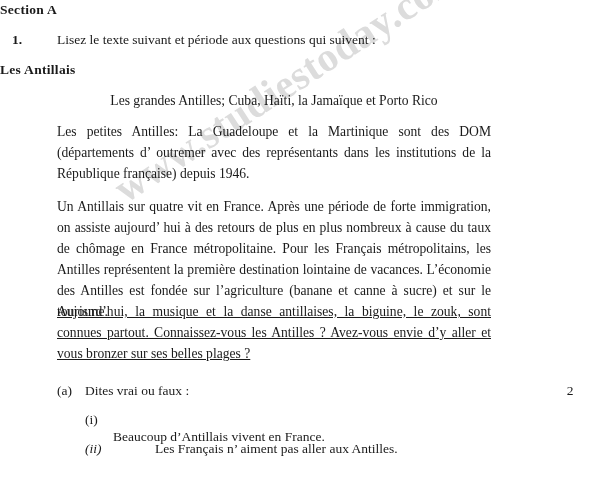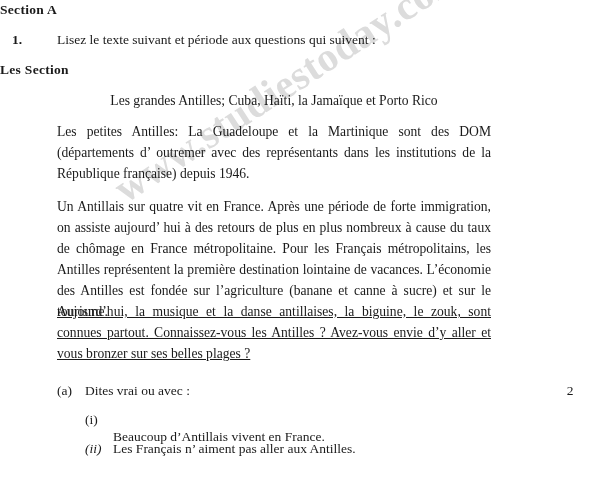--- a/index.html
+++ b/index.html
@@ -117,52 +117,52 @@
     left: 563px;
     top: 383px;
     font-size: 13.5px;
     width: 14px;
     text-align: center;
   }
 
   #qi-label  { top: 412px; }
   #qi-text   { top: 429px; }
   #qii-label { top: 441px; font-style: italic; }
-  #qii-text  { top: 441px; }
+  #qii-text  { top: 441px; margin-left: 42px; }
 </style>
 </head>
 <body>
 
 <div id="page">
 
   <div id="watermark">
     <div class="wm-text">www.studiestoday.com</div>
   </div>
 
   <div id="content">
 
     <div class="ctr-head" id="section-a">Section  A</div>
 
     <div class="q-number">1.</div>
 
     <div id="q1-prompt">Lisez le texte suivant et période aux questions qui suivent :</div>
 
-    <div class="ctr-head" id="title-les-antilles">Les Section</div>
+    <div class="ctr-head" id="title-les-antilles">Les Antillais</div>
 
     <div class="para nojust" id="para-grandes">Les grandes Antilles; Cuba, Haïti, la Jamaïque et Porto Rico</div>
 
     <div class="para" id="para-petites">Les petites Antilles: La Guadeloupe et la Martinique sont des DOM (départements d’ outremer avec des représentants dans les institutions de la République française) depuis 1946.</div>
 
     <div class="para" id="para-antillais">Un Antillais sur quatre vit en France. Après une période de forte immigration, on assiste aujourd’ hui à des retours de plus en plus nombreux à cause du taux de chômage en France métropolitaine. Pour les Français métropolitains, les Antilles représentent la première destination lointaine de vacances. L’économie des Antilles est fondée sur l’agriculture (banane et canne à sucre) et sur le tourisme.</div>
 
     <div class="para" id="para-aujourdhui">Aujourd’hui, la musique et la danse antillaises, la biguine, le zouk, sont connues partout. Connaissez-vous les Antilles ? Avez-vous envie d’y aller et vous bronzer sur ses belles plages ?</div>
 
     <div class="sub-item sub-label-a" id="qa-label">(a)</div>
 
-    <div class="sub-item sub-text-a" id="qa-text">Dites vrai ou avec :</div>
+    <div class="sub-item sub-text-a" id="qa-text">Dites vrai ou faux :</div>
 
     <div id="qa-marks">2</div>
 
     <div class="sub-item sub-label-r" id="qi-label">(i)</div>
 
     <div class="sub-item sub-text-r" id="qi-text">Beaucoup d’Antillais vivent en France.</div>
 
     <div class="sub-item sub-label-r" id="qii-label">(ii)</div>
 
     <div class="sub-item sub-text-r" id="qii-text">Les Français n’ aiment pas aller aux Antilles.</div>

